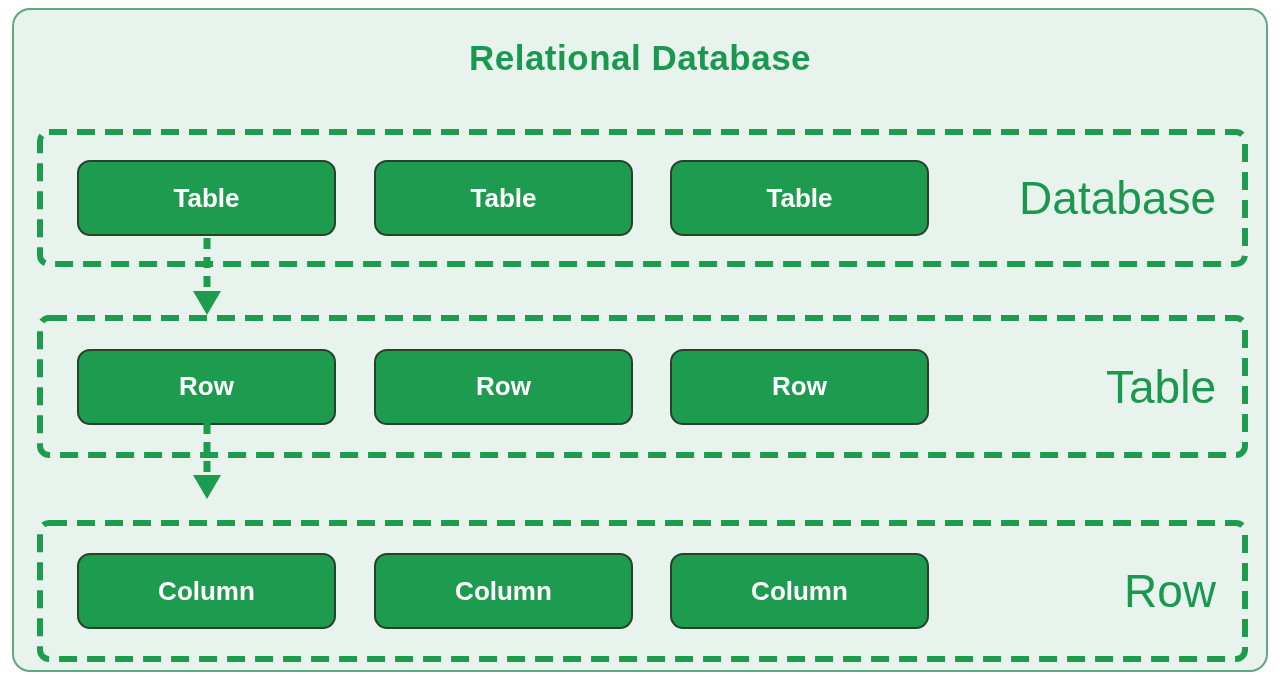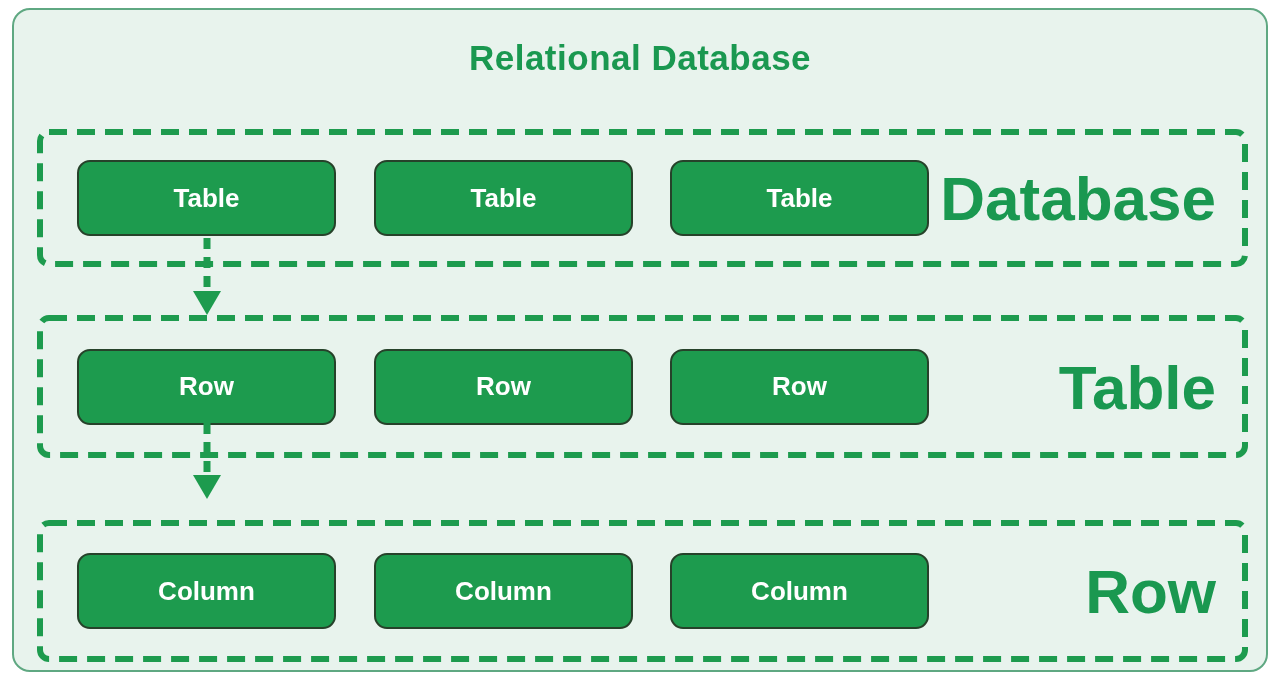--- a/index.html
+++ b/index.html
@@ -80,22 +80,22 @@
   .node-label {
     color: var(--box-text);
     font-size: 26px;
     font-weight: 700;
   }
   .group-label {
     position: absolute;
     right: 32px;
     top: 50%;
     transform: translateY(-50%);
-    font-size: 62px;
-    font-weight: 700;
+    font-size: 46px;
+    font-weight: 400;
     color: var(--title-green);
     z-index: 2;
   }
   .flow-arrow {
     position: absolute;
     left: 176px;
     width: 34px;
     color: var(--green);
     z-index: 3;
   }

